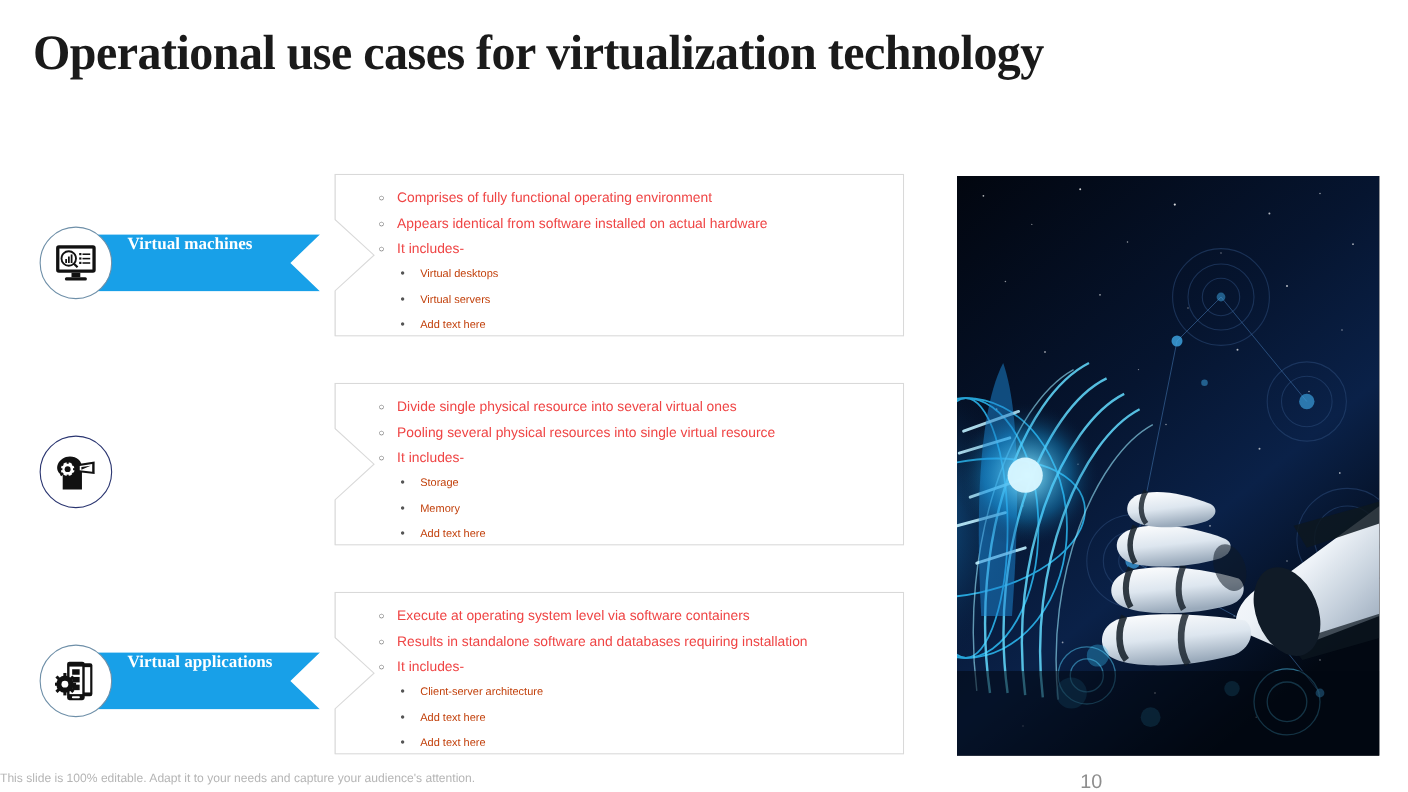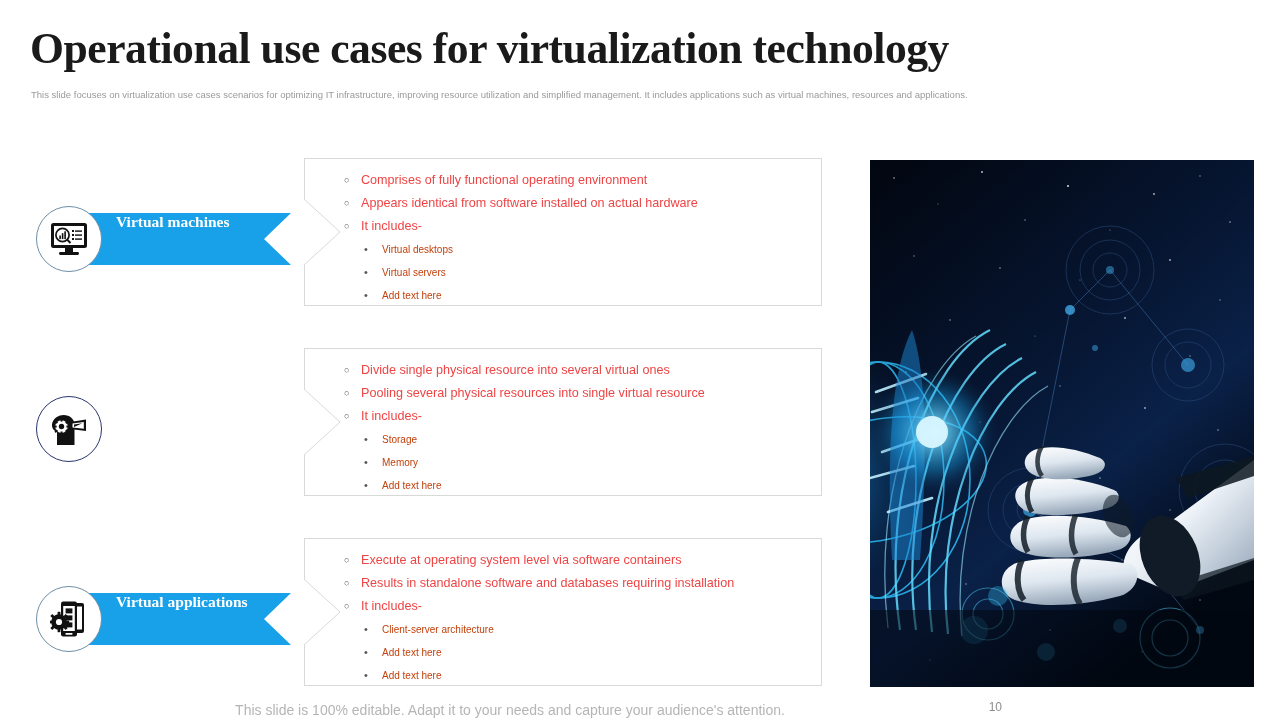--- a/index.html
+++ b/index.html
@@ -140,37 +140,35 @@
     left: 870px; top: 160px;
     width: 384px; height: 527px;
     overflow: hidden;
     background: #03070f;
   }
   .photo svg { display: block; }
 
   
   .footer-note {
     position: absolute; left: 0; right: 0; top: 702px;
-    text-align: center;
-    font-size: 14px;
+    font-size: 11px;
     color: #b5b5b5;
   }
   .page-num {
     position: absolute; right: 18px; top: 700px;
-    font-size: 12px;
+    font-size: 18px;
     color: #8d8d8d;
   }
 </style>
 </head>
 <body>
 
 <div class="slide">
 
   <div class="title">Operational use cases for virtualization technology</div>
-  <div class="subtitle">This slide focuses on virtualization use cases scenarios for optimizing IT  infrastructure, improving resource utilization and simplified  management.  It  includes applications such as virtual machines,  resources and applications.</div>
 
   <div class="accent-bar"></div>
 
   <div class="row row-1">
 
     <div class="card"></div>
     <div class="card-border">
       <svg viewBox="0 0 518 148" preserveAspectRatio="none">
         <path d="M0.5,0.5 L517.5,0.5 L517.5,147.5 L0.5,147.5 L0.5,106.5 L36,74 L0.5,41.5 Z" fill="none" stroke="#d9d9d9" stroke-width="1"></path>
       </svg>

